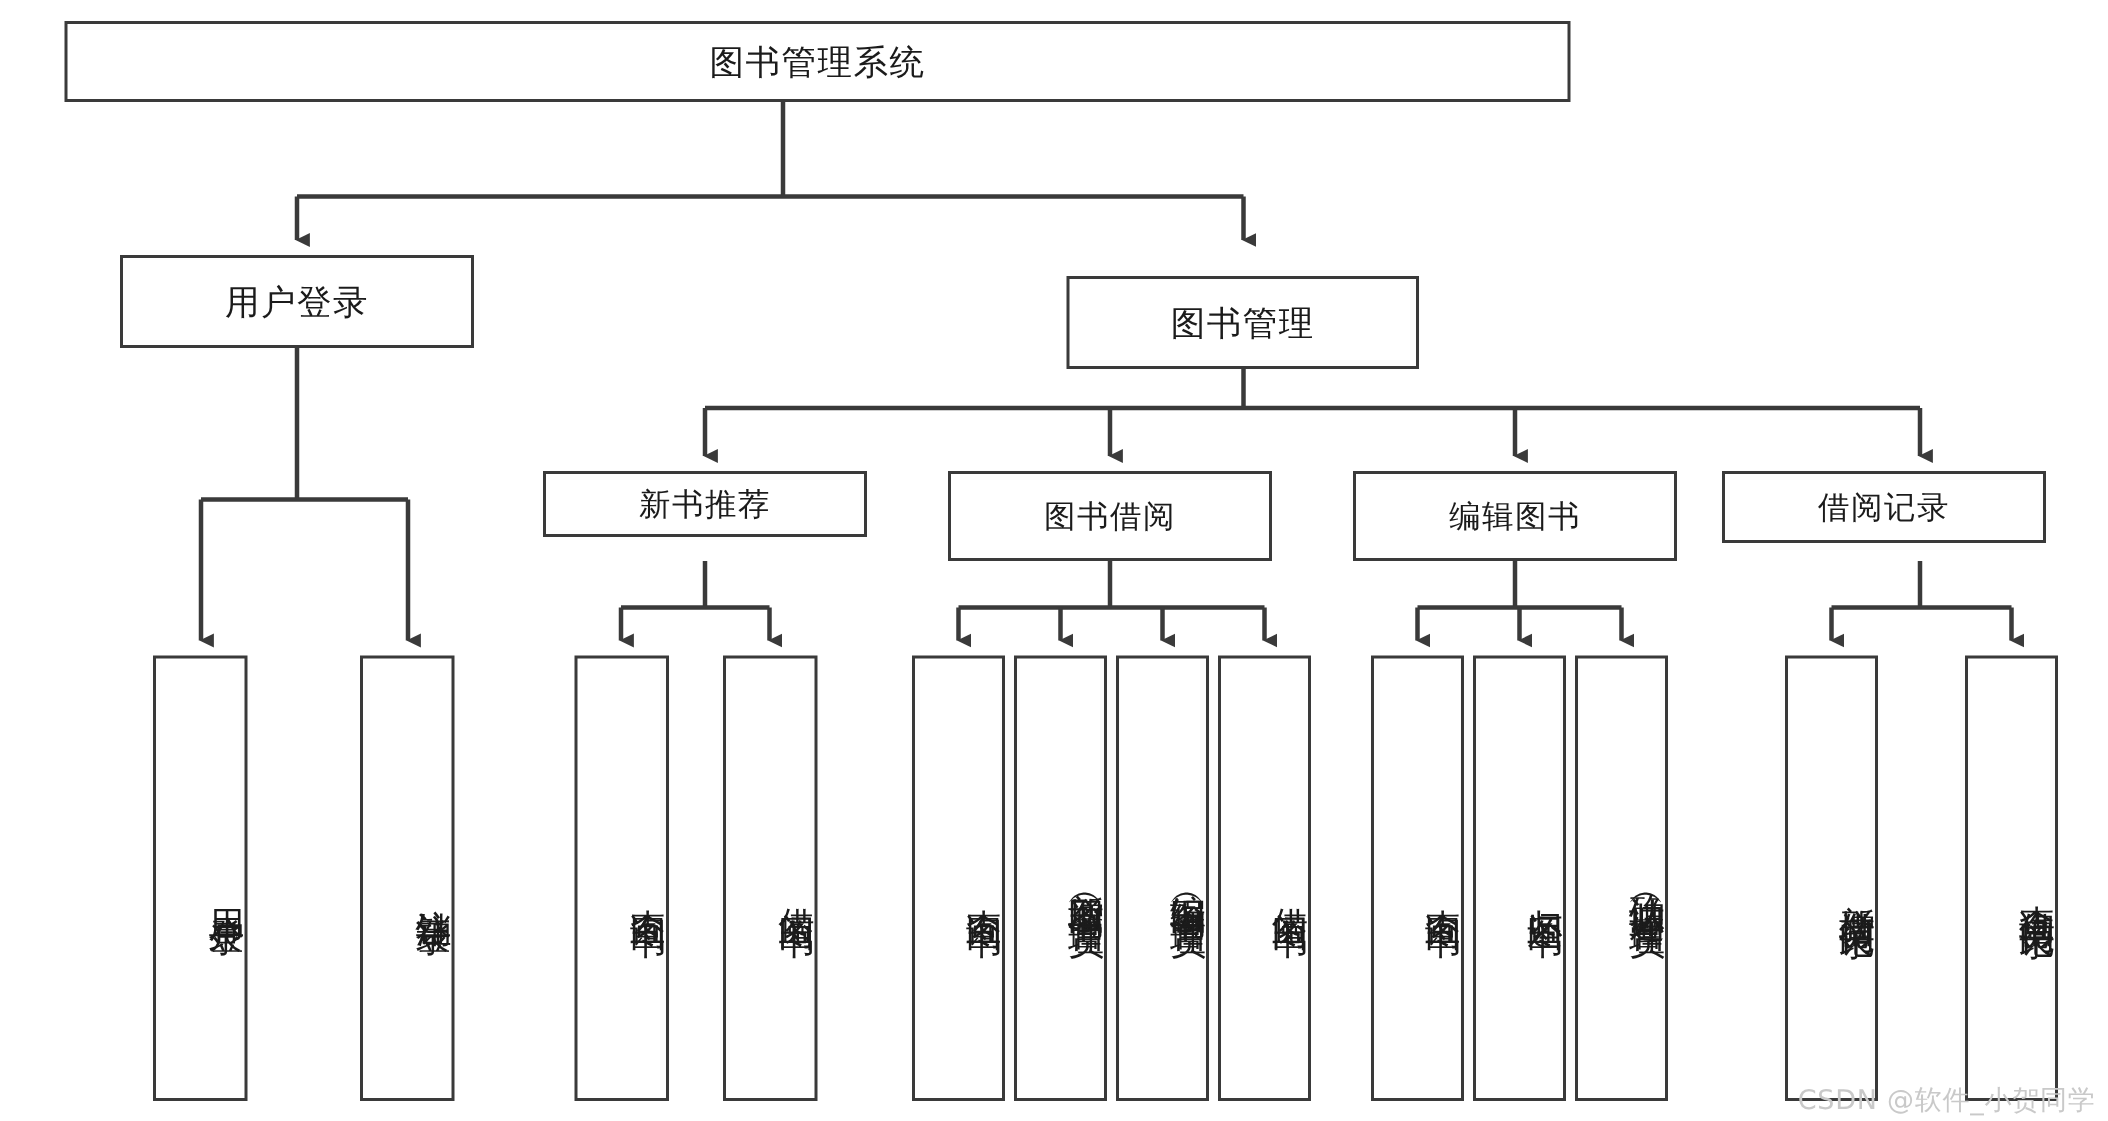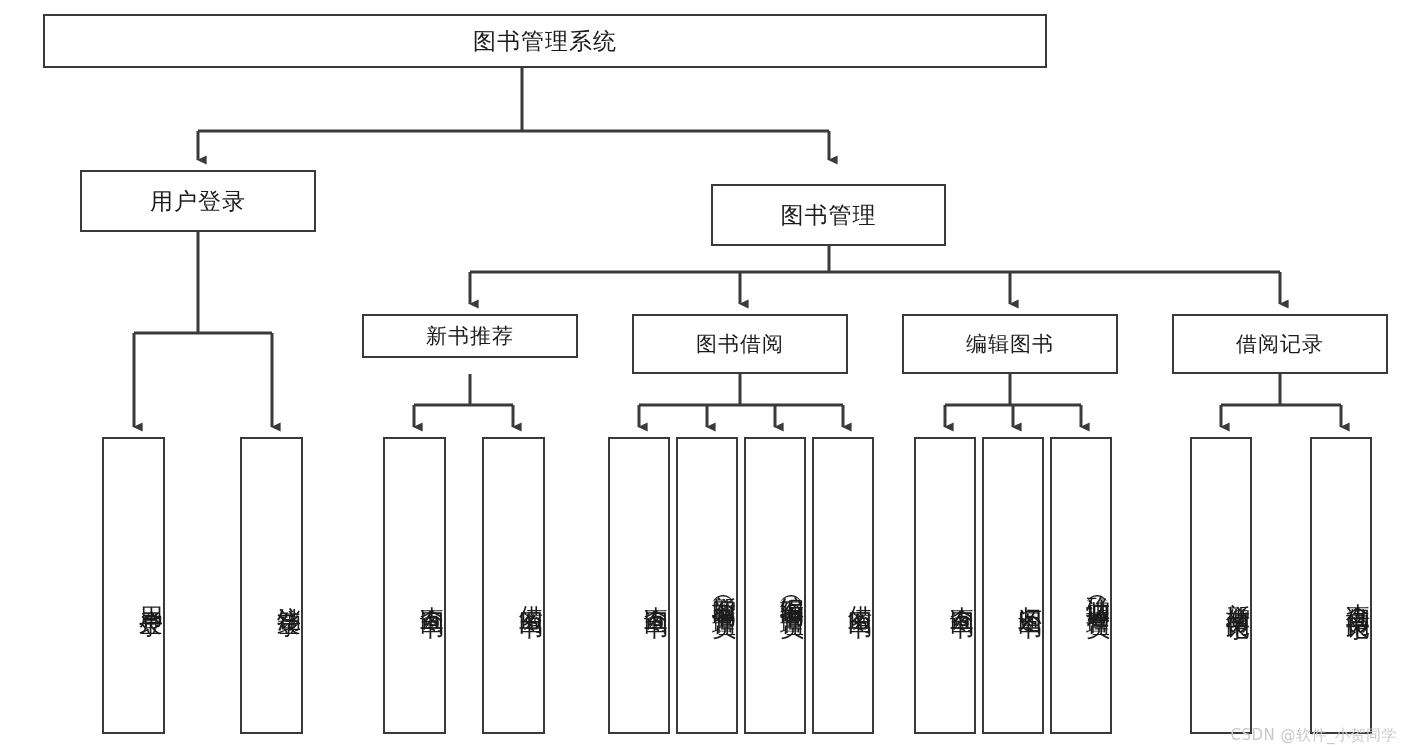--- a/index.html
+++ b/index.html
@@ -6,21 +6,21 @@
   body{font-family:"DejaVu Sans","Liberation Sans",sans-serif;}
   #canvas{position:relative;width:1405px;height:747px;background:#ffffff;overflow:hidden;}
   svg.wires{position:absolute;left:0;top:0;width:1405px;height:747px;}
   .node{position:absolute;box-sizing:border-box;background:#ffffff;border:2.5px solid #3a3a3a;
         display:flex;align-items:center;justify-content:center;color:#1b1b1b;}
   .node.h{font-size:23px;letter-spacing:1px;}
   .node.h.small{font-size:21px;}
   .node.v{writing-mode:vertical-rl;text-orientation:upright;font-size:24px;letter-spacing:3px;
           align-items:flex-start;justify-content:center;padding-top:14px;line-height:1.05;}
   .node.v.tall{padding-top:8px;}
-  #watermark{position:absolute;right:8px;bottom:2px;font-size:15px;color:#c9c9c9;
+  #watermark{position:absolute;right:8px;bottom:2px;font-size:18px;color:#c9c9c9;
              letter-spacing:.5px;white-space:nowrap;}
 </style>
 </head>
 <body>
 
 <div id="canvas">
 
   <svg class="wires" viewBox="0 0 1405 747" xmlns="http://www.w3.org/2000/svg">
     <defs>
       <marker id="arrow" markerWidth="12" markerHeight="12" refX="5.2" refY="8.6" orient="auto" markerUnits="userSpaceOnUse">
@@ -84,21 +84,21 @@
 
   <div class="node h small" style="left:362px;top:314px;width:216px;height:44px;">
     <span>新书推荐</span>
   </div>
   <div class="node h small" style="left:632px;top:314px;width:216px;height:60px;">
     <span>图书借阅</span>
   </div>
   <div class="node h small" style="left:902px;top:314px;width:216px;height:60px;">
     <span>编辑图书</span>
   </div>
-  <div class="node h small" style="left:1172px;top:314px;width:216px;height:60px;">
+  <div class="node h small" style="left:1148px;top:314px;width:216px;height:48px;">
     <span>借阅记录</span>
   </div>
 
   <div class="node v" style="left:102px;top:437px;width:63px;height:297px;">
     <span>用户登录</span>
   </div>
   <div class="node v" style="left:240px;top:437px;width:63px;height:297px;">
     <span>注销登录</span>
   </div>
   <div class="node v" style="left:383px;top:437px;width:63px;height:297px;">

